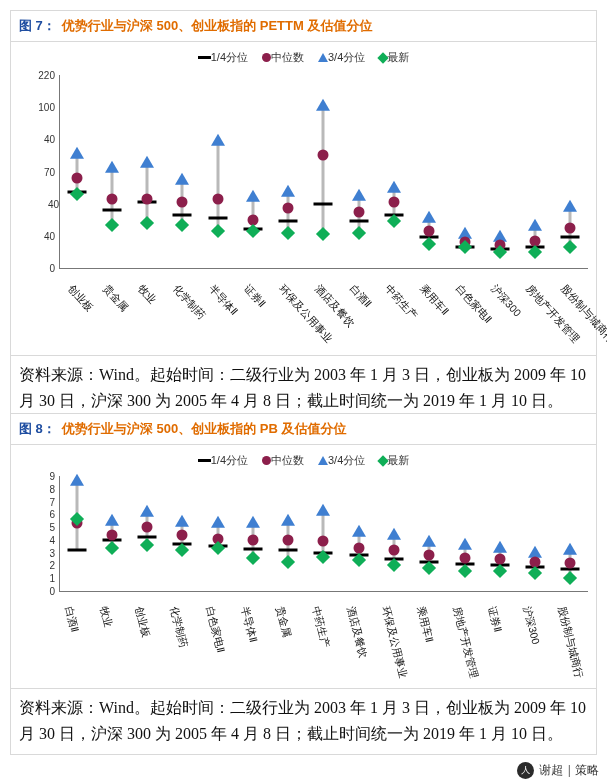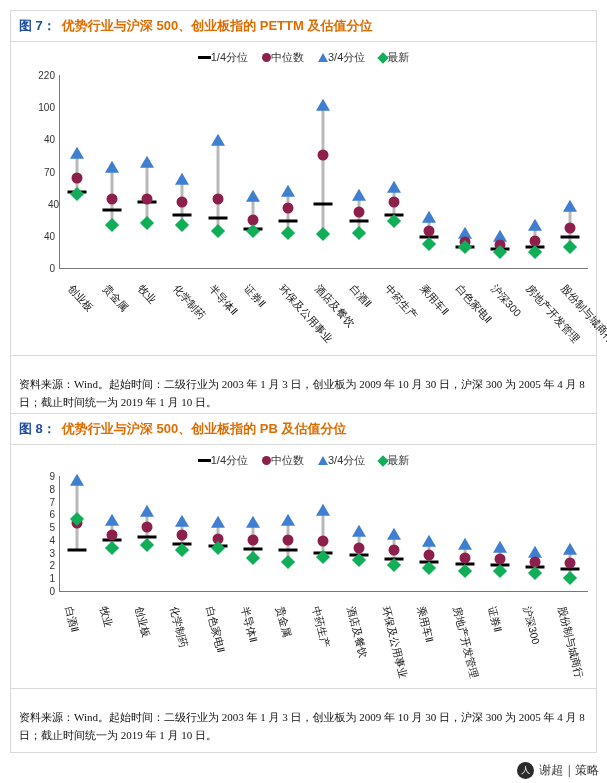--- a/index.html
+++ b/index.html
@@ -73,22 +73,22 @@
   .mk.dia{width:10px;height:10px;background:#0fae57;transform:translate(-50%,-50%) rotate(45deg);}
   .xlab{
     position:absolute;
     font-size:10.5px;
     color:#111;
     white-space:nowrap;
     transform-origin:left top;
   }
   .source{
     border-top:1px solid #d9d9d9;
-    padding:20px 8px 8px 8px;
-    font-size:11px;
+    padding:6px 8px 8px 8px;
+    font-size:16px;
     line-height:1.6;
     color:#111;
     font-family:"Liberation Serif", serif;
   }
   .wm{
     position:absolute;
     right:8px;bottom:4px;
     display:flex;align-items:center;gap:5px;
     font-size:12px;color:#333;
     z-index:5;

